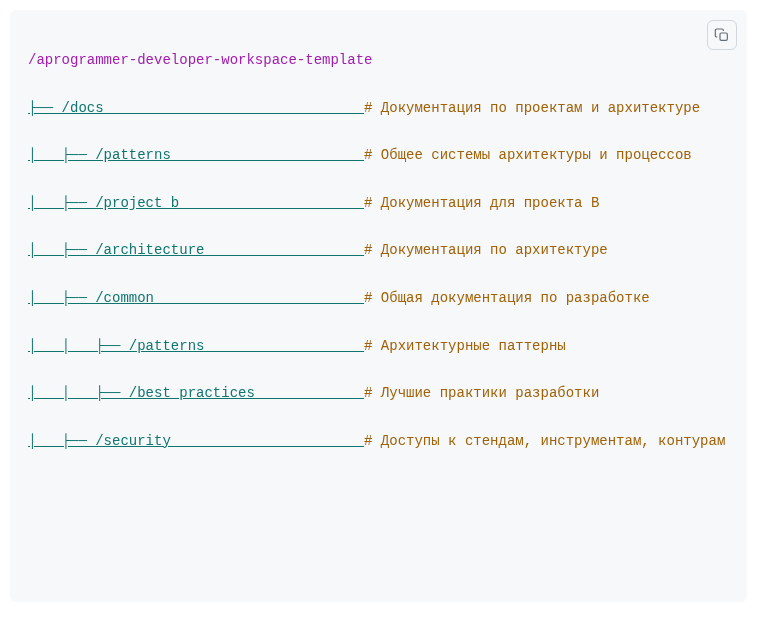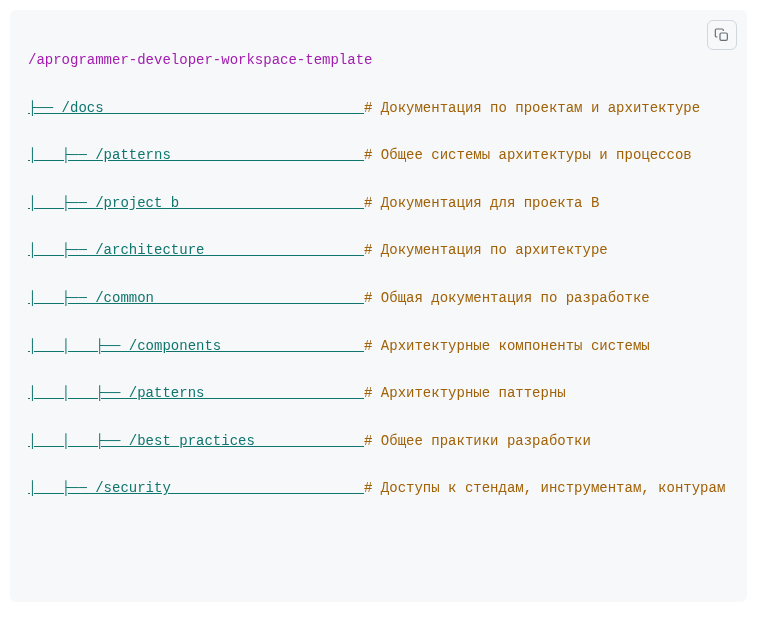--- a/index.html
+++ b/index.html
@@ -77,23 +77,22 @@
       <path d="M5 15H4a2 2 0 0 1-2-2V5a2 2 0 0 1 2-2h8a2 2 0 0 1 2 2v1"></path>
     </svg>
   </div>
 
   <pre><span class="line root">/aprogrammer-developer-workspace-template</span><span id="tree-body">
 <span class="line"><span class="tree">├── /docs                               </span><span class="comment"># Документация по проектам и архитектуре</span></span>
 <span class="line"><span class="tree">│   ├── /patterns                       </span><span class="comment"># Общее системы архитектуры и процессов</span></span>
 <span class="line"><span class="tree">│   ├── /project_b                      </span><span class="comment"># Документация для проекта B</span></span>
 <span class="line"><span class="tree">│   ├── /architecture                   </span><span class="comment"># Документация по архитектуре</span></span>
 <span class="line"><span class="tree">│   ├── /common                         </span><span class="comment"># Общая документация по разработке</span></span>
-<span class="line"><span class="tree">│   │   ├── /components                 </span><span class="comment"># Архитектурные компоненты системы</span></span>
 <span class="line"><span class="tree">│   │   ├── /patterns                   </span><span class="comment"># Архитектурные паттерны</span></span>
-<span class="line"><span class="tree">│   │   ├── /best_practices             </span><span class="comment"># Общее практики разработки</span></span>
+<span class="line"><span class="tree">│   │   ├── /best_practices             </span><span class="comment"># Лучшие практики разработки</span></span>
 <span class="line"><span class="tree">│   ├── /security                       </span><span class="comment"># Доступы к стендам, инструментам, контурам</span></span>
 
 
 
 
 
 
 
 
 

